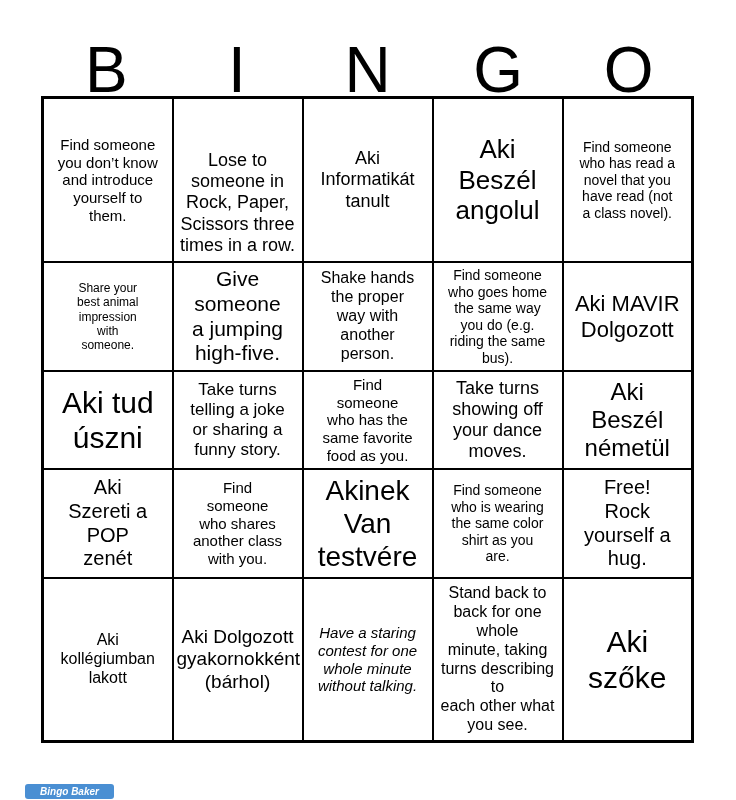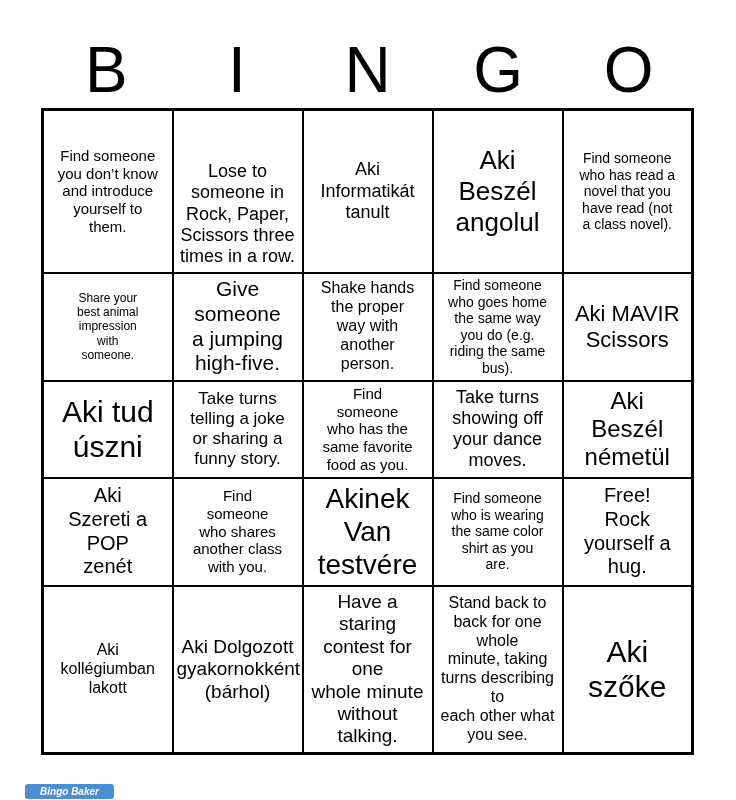--- a/index.html
+++ b/index.html
@@ -30,21 +30,21 @@
     justify-content: center;
     font-size: 64px;
     line-height: 68px;
     font-weight: 400;
     color: #000000;
     letter-spacing: 0;
   }
   table.grid {
     position: absolute;
     left: 41px;
-    top: 108px;
+    top: 96px;
     width: 653px;
     height: 647px;
     border-collapse: collapse;
     table-layout: fixed;
     border: 3px solid #000000;
     background: #ffffff;
   }
   table.grid td {
     border: 2px solid #000000;
     text-align: center;
@@ -143,21 +143,21 @@
           <td>
             <span class="cell-text" style="font-size: 14px;">Find someone
 who goes home
 the same way
 you do (e.g.
 riding the same
 bus).</span>
           </td>
           <td>
             <span class="cell-text" style="font-size: 22px;">Aki MAVIR
-Scissors</span>
+Dolgozott</span>
           </td>
         </tr>
         <tr>
           <td>
             <span class="cell-text" style="font-size: 30px;">Aki tud
 úszni</span>
           </td>
           <td>
             <span class="cell-text" style="font-size: 17px;">Take turns
 telling a joke
@@ -221,21 +221,21 @@
             <span class="cell-text" style="font-size: 16px;">Aki
 kollégiumban
 lakott</span>
           </td>
           <td>
             <span class="cell-text" style="font-size: 19px;">Aki Dolgozott
 gyakornokként
 (bárhol)</span>
           </td>
           <td>
-            <span class="cell-text" style="font-size: 19px;">Have a staring
+            <span class="cell-text" style="font-size: 15px; font-style: italic;">Have a staring
 contest for one
 whole minute
 without talking.</span>
           </td>
           <td>
             <span class="cell-text" style="font-size: 16px;">Stand back to
 back for one whole
 minute, taking
 turns describing to
 each other what

